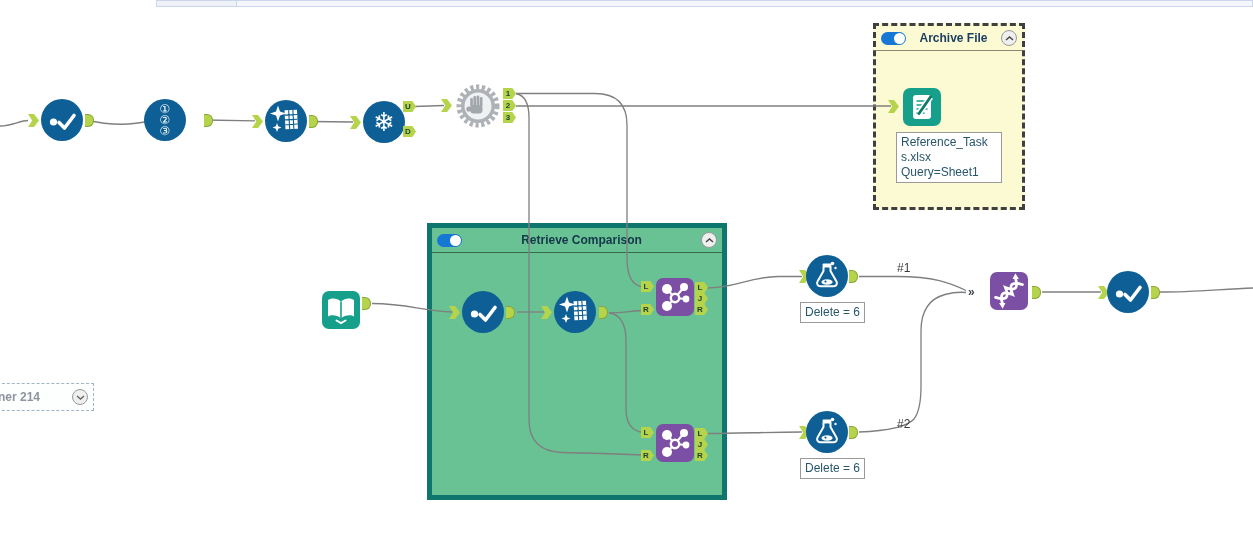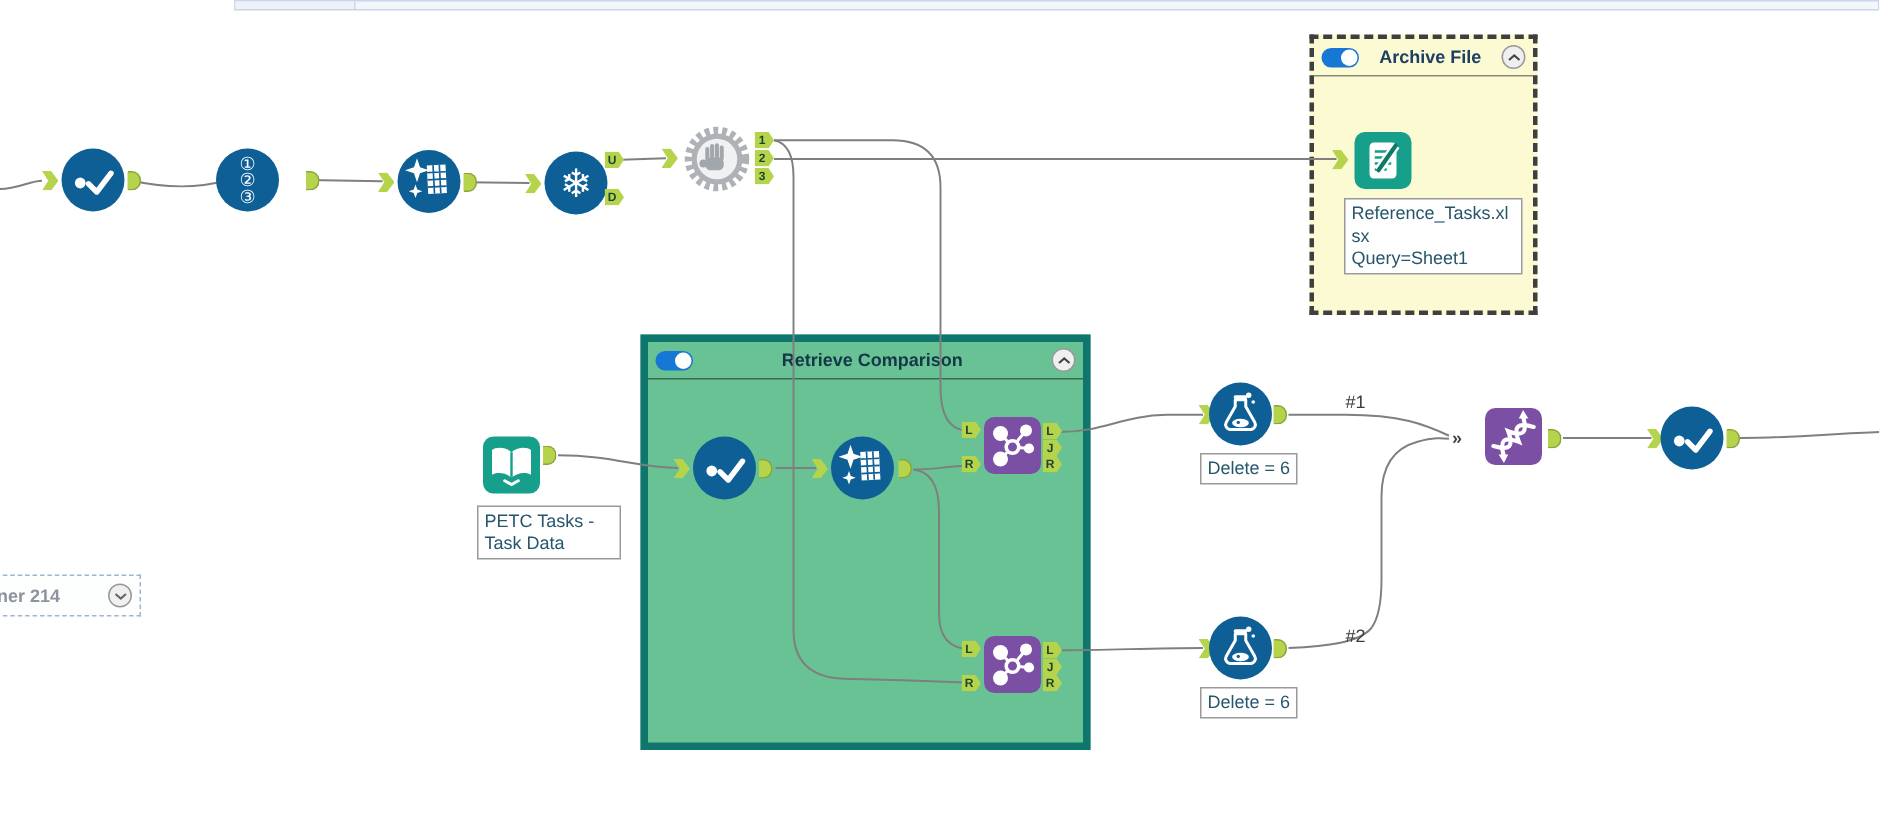--- a/index.html
+++ b/index.html
@@ -189,32 +189,31 @@
 
   <div class="a-in" style="left:888px;top:100px"></div>
   <div class="tool-sq teal" style="left:903px;top:88px">
     <svg width="38" height="38" viewBox="0 0 38 38">
       <rect x="10" y="7" width="18" height="24" rx="3" fill="#fff"></rect>
       <path d="M13.5,13 h11 M13.5,17 h11 M13.5,21 h11 M13.5,25 h8" stroke="#169f8b" stroke-width="1.7"></path>
       <path d="M27.5,9 L16,25.5" stroke="#fff" stroke-width="6"></path>
       <path d="M27.5,9 L16,25.5" stroke="#0f7a68" stroke-width="2.8" stroke-linecap="round"></path>
       </svg>
   </div>
-  <div class="annot break" style="left:896px;top:132px;width:119px;min-height:49px">Reference_Tasks.xlsx
+  <div class="annot break" style="left:896px;top:132px;width:106px;min-height:49px">Reference_Tasks.xlsx
 Query=Sheet1</div>
 
   <div class="tool-sq teal" style="left:322px;top:291px">
     <svg width="38" height="38" viewBox="0 0 38 38">
       <path d="M19,10.5 C15.5,7 9,6.5 6,9 V25.5 C9,23.5 15.5,24 19,27.5 C22.5,24 29,23.5 32,25.5 V9 C29,6.5 22.5,7 19,10.5 Z" fill="#fff"></path>
       <path d="M19,10.5 V27.5" stroke="#169f8b" stroke-width="1.6"></path>
       <path d="M14.5,29.5 L19,32 L23.5,29.5" stroke="#fff" stroke-width="2" fill="none" stroke-linecap="round"></path>
       </svg>
   </div>
   <div class="a-out" style="left:362px;top:297px"></div>
-  <div class="annot" style="left:318px;top:337px;width:96px">PETC Tasks - Task Data</div>
 
   <div class="a-in" style="left:449px;top:306px"></div>
   <div class="tool-circle" style="left:462px;top:291px">
     <svg width="42" height="42" viewBox="0 0 42 42">
       <circle cx="12.5" cy="23" r="3.6" fill="#fff"></circle>
       <path d="M18,23.5 L23.5,29 L33,16.5" stroke="#fff" stroke-width="3.6" fill="none" stroke-linecap="round" stroke-linejoin="round"></path>
       </svg>
   </div>
   <div class="a-out" style="left:506px;top:306px"></div>
 

